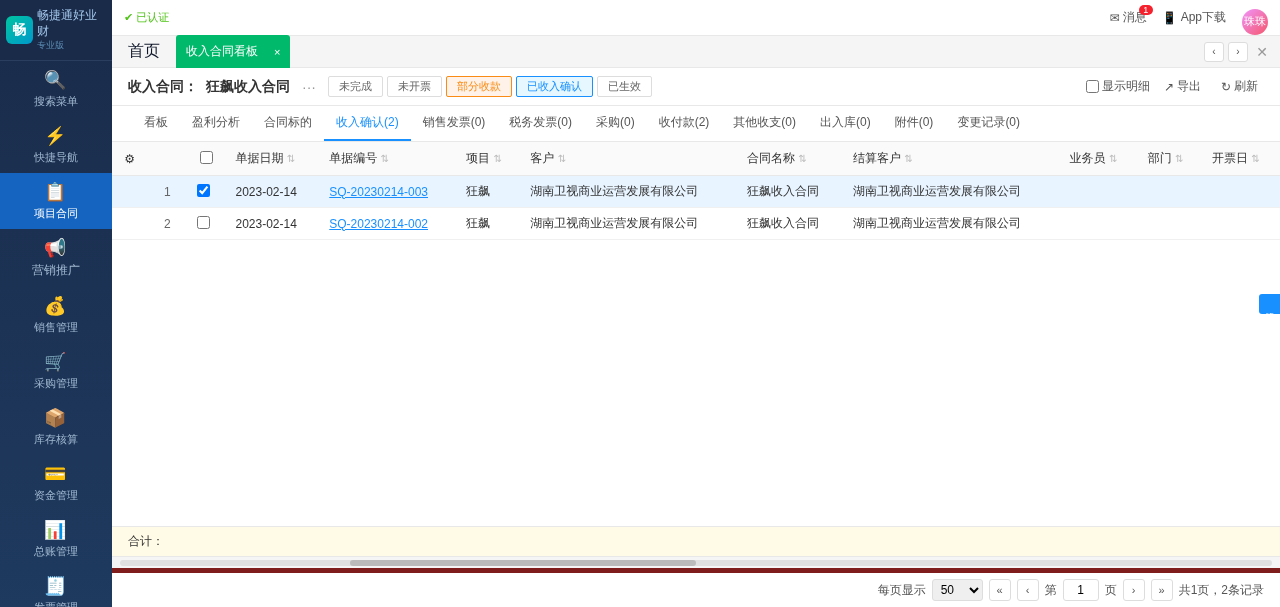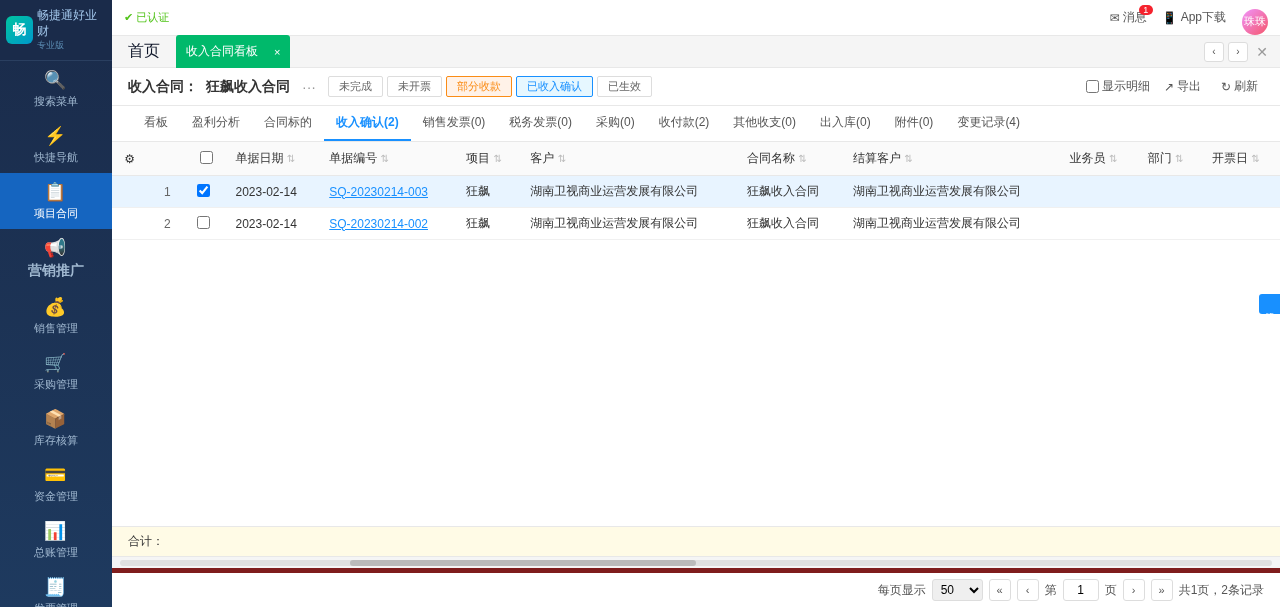--- a/index.html
+++ b/index.html
@@ -210,21 +210,21 @@
       padding: 8px 12px;
       font-size: 12px;
       color: #555;
       cursor: pointer;
       border-bottom: 2px solid transparent;
       white-space: nowrap;
     }
     .subtab.active {
       color: #1890ff;
       border-bottom-color: #1890ff;
-      font-weight: 700;
+      font-weight: 400;
     }
 
     
     .table-area {
       flex: 1;
       overflow: auto;
       background: #fff;
     }
     table {
       width: 100%;
@@ -366,21 +366,21 @@
       <div class="sidebar-item">
         <span class="sidebar-icon">⚡</span>
         <span style="font-size:11px;">快捷导航</span>
       </div>
       <div class="sidebar-item highlighted">
         <span class="sidebar-icon">📋</span>
         <span style="font-size:11px;">项目合同</span>
       </div>
       <div class="sidebar-item">
         <span class="sidebar-icon">📢</span>
-        <span style="font-size:14px;font-weight:bold;">营销推广</span>
+        <span style="font-size:12px;">营销推广</span>
       </div>
       <div class="sidebar-item">
         <span class="sidebar-icon">💰</span>
         <span style="font-size:11px;">销售管理</span>
       </div>
       <div class="sidebar-item">
         <span class="sidebar-icon">🛒</span>
         <span style="font-size:11px;">采购管理</span>
       </div>
       <div class="sidebar-item">
@@ -482,21 +482,21 @@
         <div class="subtab">盈利分析</div>
         <div class="subtab">合同标的</div>
         <div class="subtab active">收入确认(2)</div>
         <div class="subtab">销售发票(0)</div>
         <div class="subtab">税务发票(0)</div>
         <div class="subtab">采购(0)</div>
         <div class="subtab">收付款(2)</div>
         <div class="subtab">其他收支(0)</div>
         <div class="subtab">出入库(0)</div>
         <div class="subtab">附件(0)</div>
-        <div class="subtab">变更记录(4)</div>
+        <div class="subtab">变更记录(0)</div>
       </div>
 
     <div class="table-area">
       <table>
         <thead>
           <tr>
             <th class="center">⚙</th>
             <th class="center"></th>
             <th class="center"><input type="checkbox" style=""></th>
             <th><span>单据日期</span> <span class="sort-icon">⇅</span></th>

